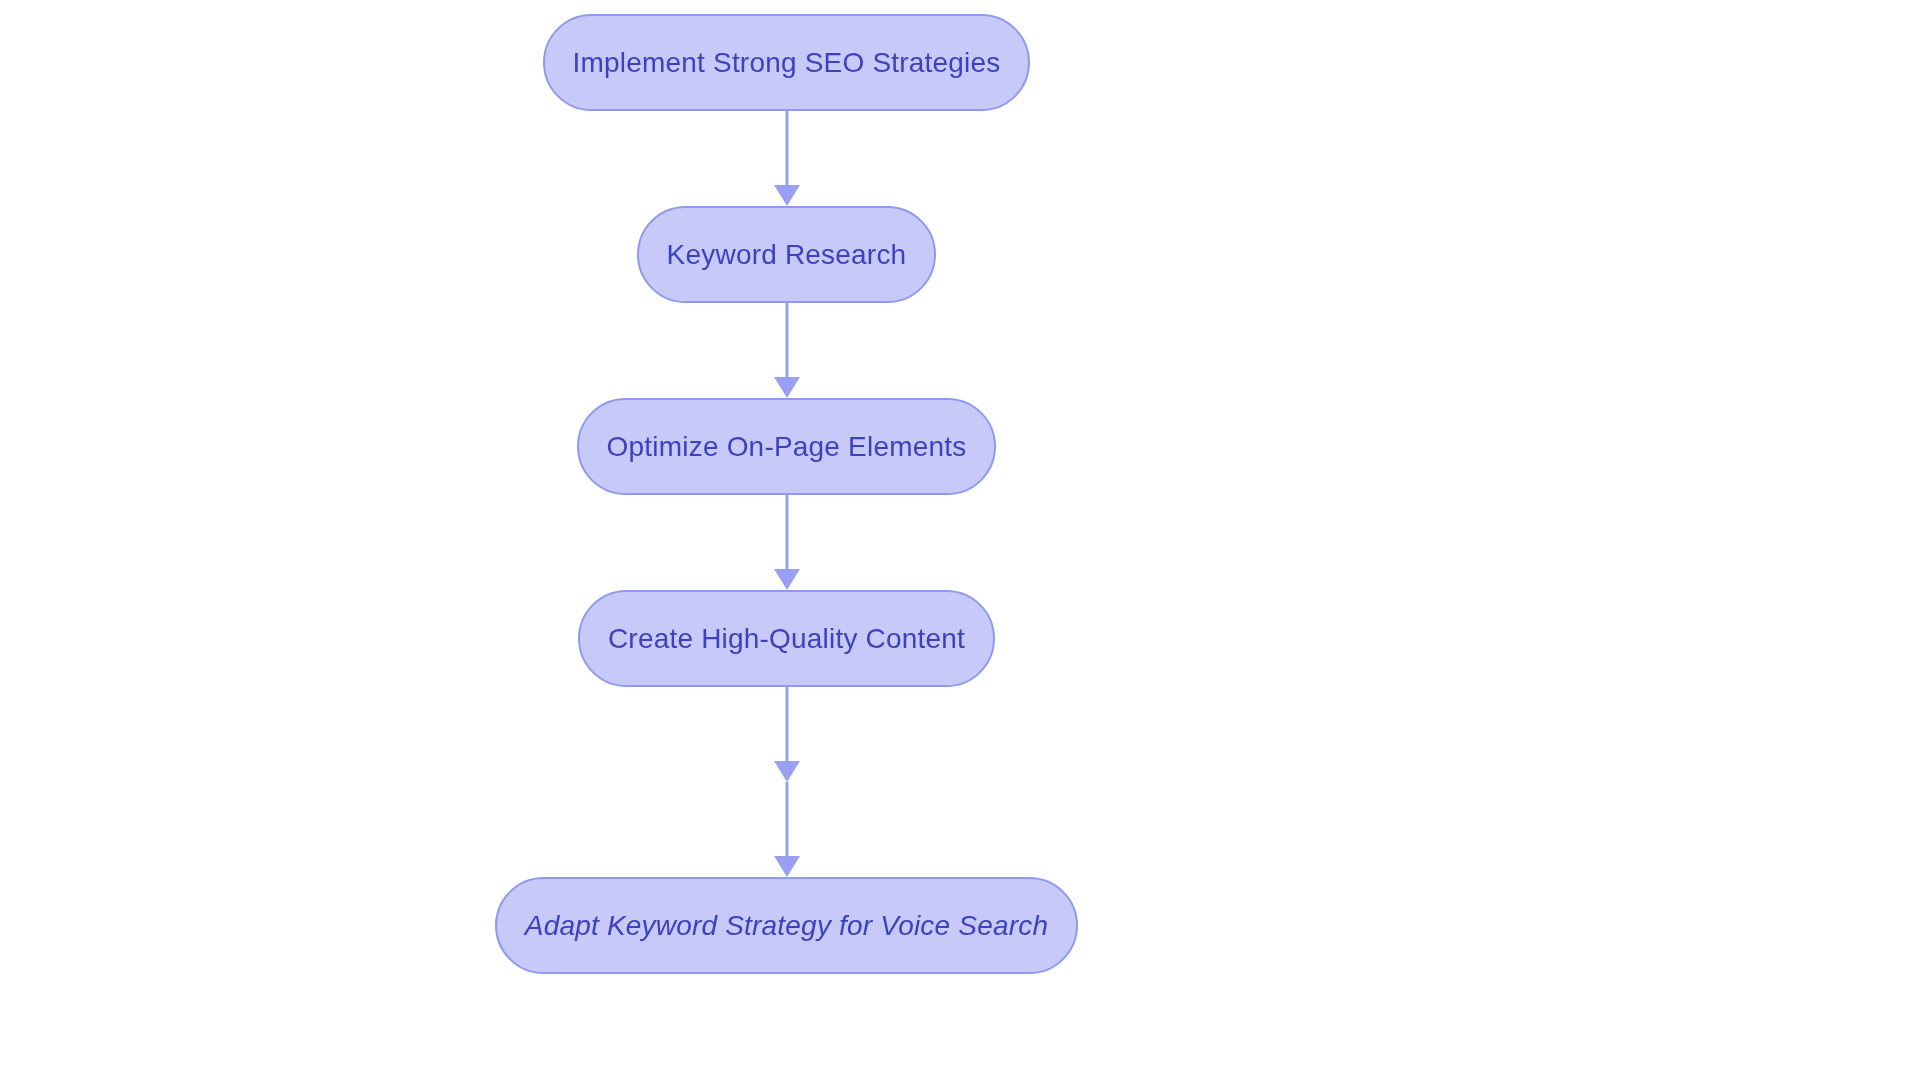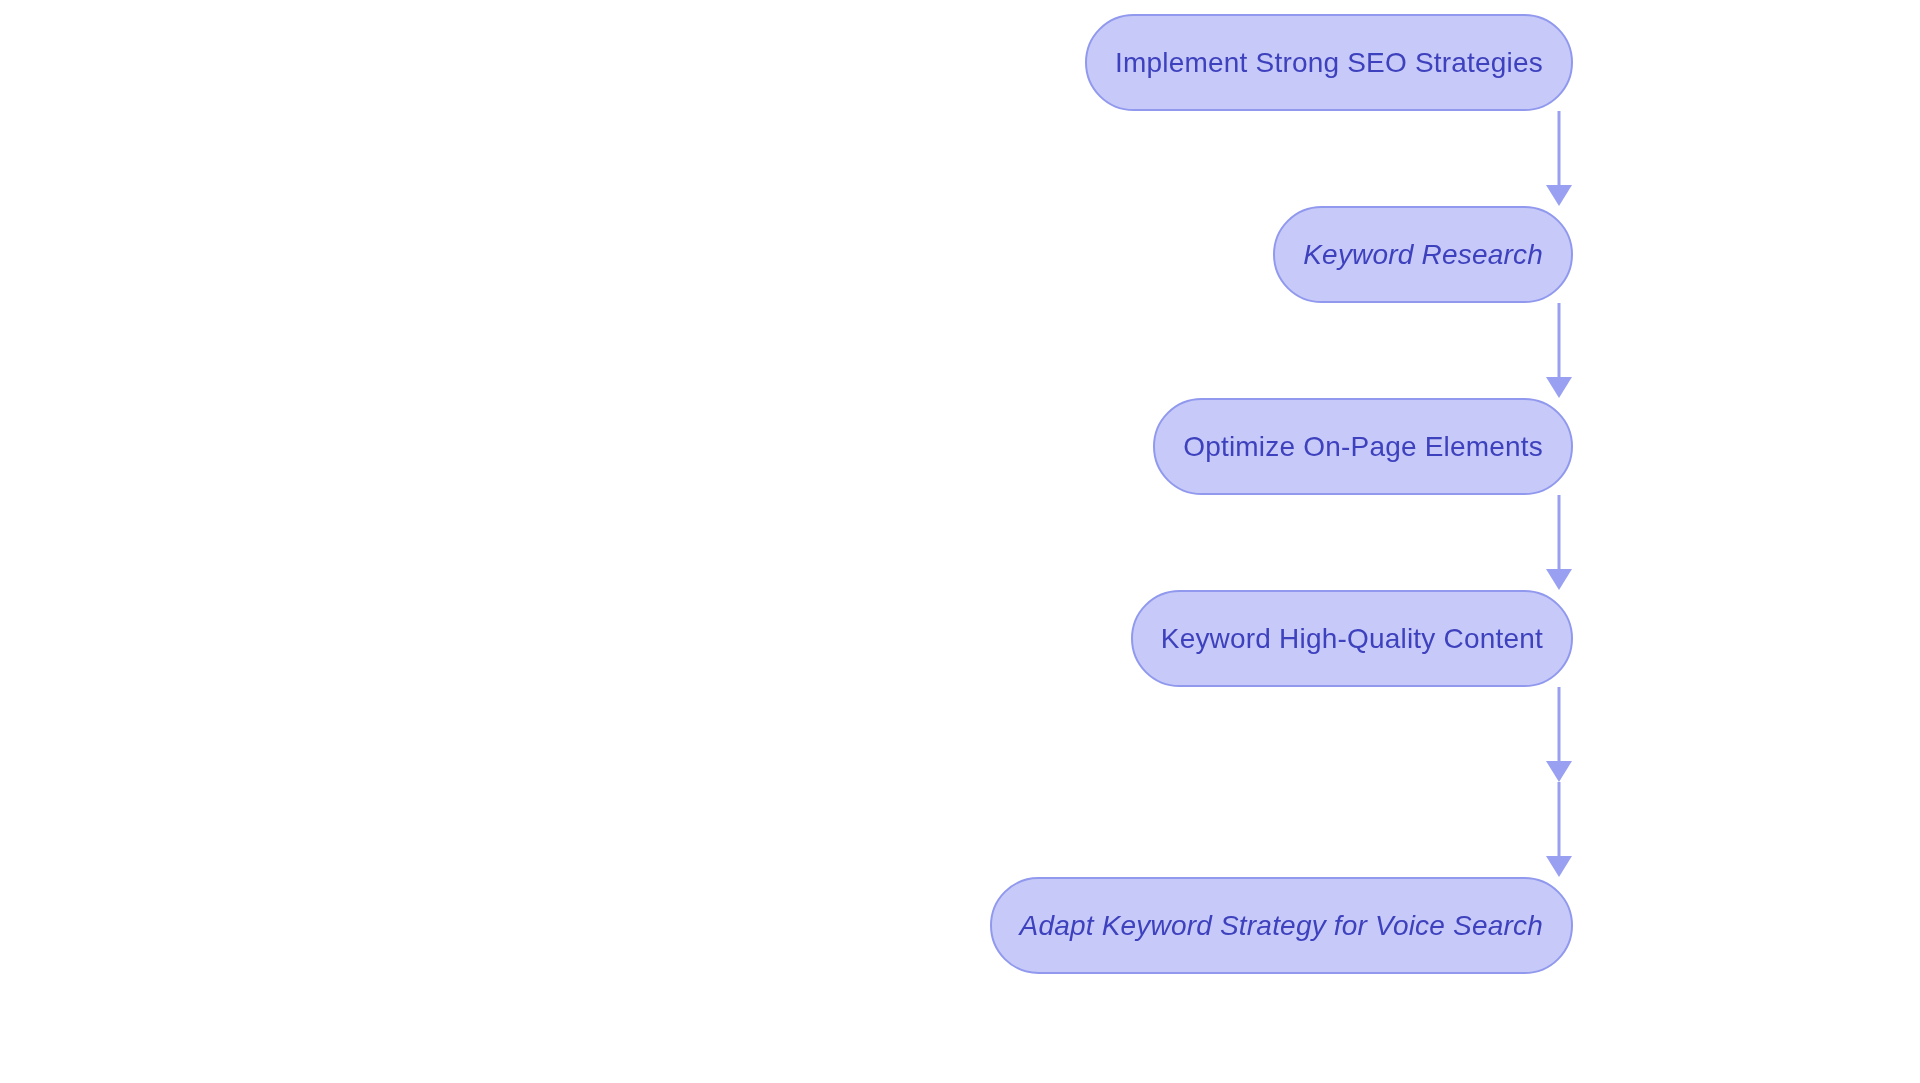--- a/index.html
+++ b/index.html
@@ -10,37 +10,37 @@
     --arrow:#9aa0f1;
   }
   *{margin:0;padding:0;box-sizing:border-box;}
   html,body{width:1920px;height:1083px;overflow:hidden;}
   body{
     background:var(--bg);
     font-family:"Liberation Sans","DejaVu Sans",sans-serif;
   }
   .canvas{
     width:1573px;height:1083px;
-    display:flex;flex-direction:column;align-items:flex-end;
+    display:flex;flex-direction:column;align-items:center;
     padding-top:14px;
   }
   .node{
     height:97px;
     display:flex;align-items:center;justify-content:center;
     background:var(--node-fill);
     border:2px solid var(--node-border);
     border-radius:49px;
     color:var(--node-text);
     font-size:28px;
     letter-spacing:0.2px;
     padding:0 28px;
     flex:0 0 auto;
   }
   .node.n1{min-width:458px;}
-  .node.n2{min-width:285px;font-style:italic;}
+  .node.n2{min-width:285px;}
   .node.n3{min-width:391px;}
   .node.n4{min-width:408px;}
   .node.n5{min-width:376px;}
   .node.n6{min-width:549px;font-style:italic;}
   .connector{
     position:relative;
     width:28px;height:95px;
     flex:0 0 auto;
   }
   .connector .line{
@@ -86,21 +86,21 @@
   <div class="node n3">
     <span>Optimize On-Page Elements</span>
   </div>
 
   <div class="connector">
     <div class="line"></div>
     <div class="head"></div>
   </div>
 
   <div class="node n4">
-    <span>Keyword High-Quality Content</span>
+    <span>Create High-Quality Content</span>
   </div>
 
   <div class="connector">
     <div class="line"></div>
     <div class="head"></div>
   </div>
 
 
   <div class="connector">
     <div class="line"></div>

